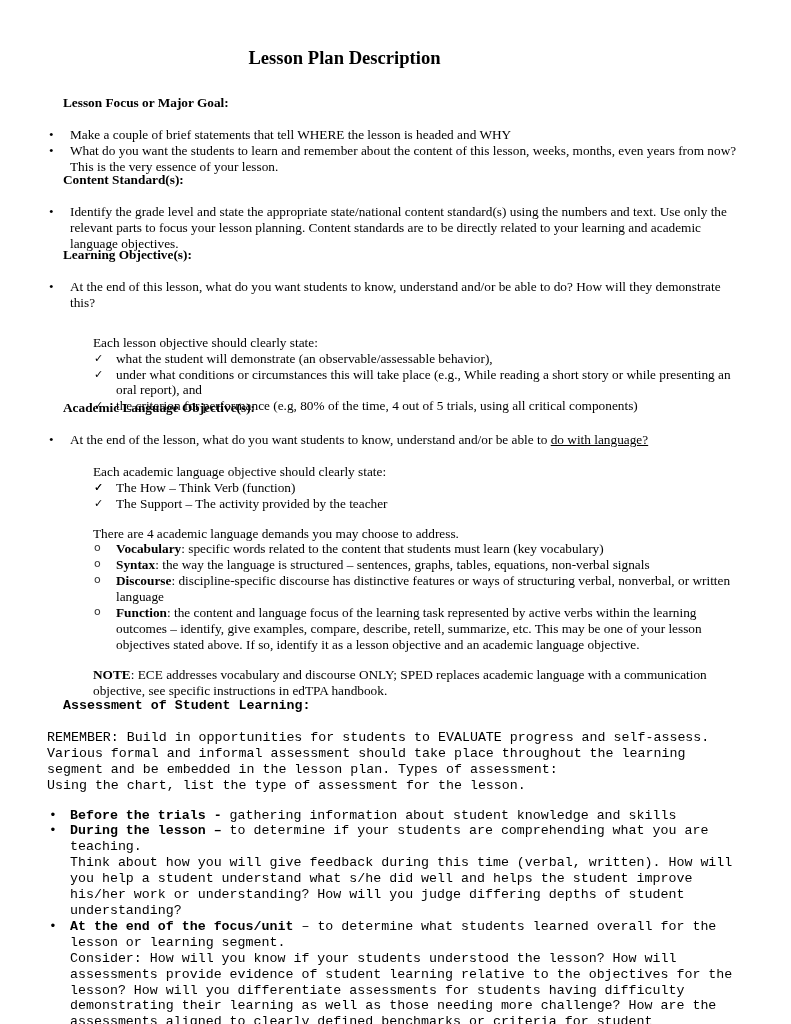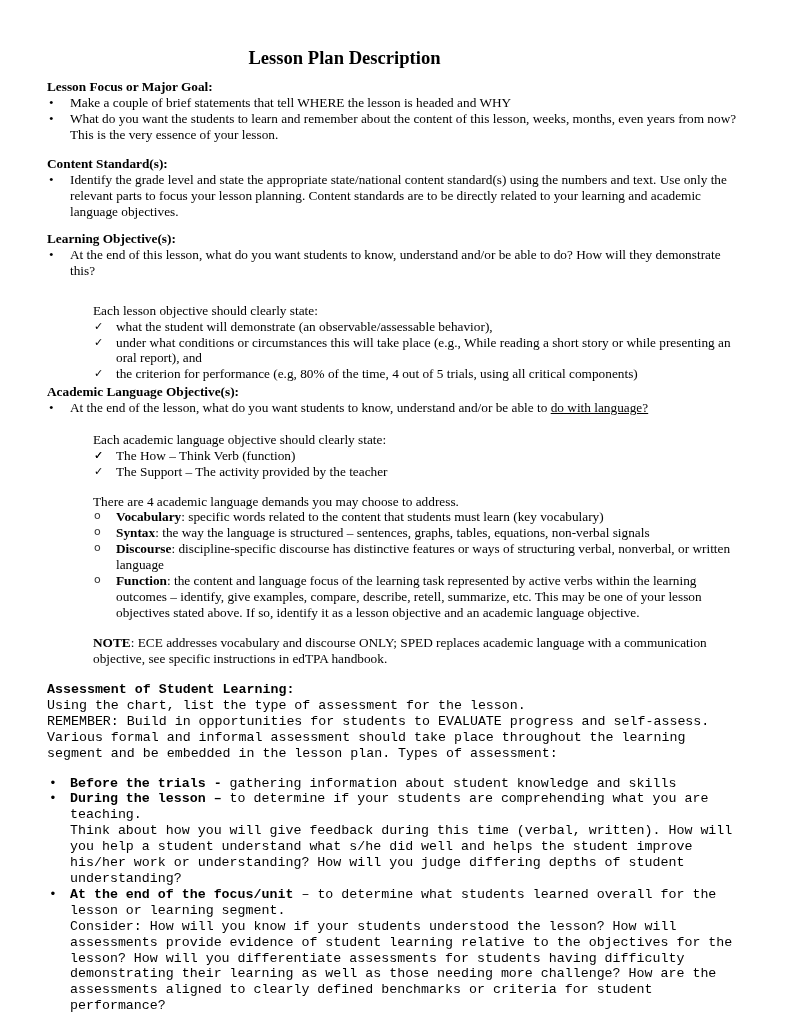--- a/index.html
+++ b/index.html
@@ -36,21 +36,21 @@
       width: 791px;
       left: 0;
     }
     .section {
       position: absolute;
       left: 0;
       width: 700px;
     }
     .heading {
       font-weight: bold;
-      margin: 0;
+      margin: 16px;
     }
     .plain {
       margin: 0;
     }
     ul.bullets {
       list-style: none;
       margin: 0;
       padding: 0;
     }
     ul.bullets li {
@@ -206,22 +206,22 @@
           <b>Function</b><span>:  the content and language focus of the learning task represented by active verbs within the learning outcomes – identify, give examples, compare, describe, retell, summarize, etc.  This may be one of your lesson objectives stated above.  If so, identify it as a lesson objective and an academic language objective.</span>
         </li>
       </ul>
       <div class="gap" style="height:14px;"></div>
       <p class="plain"><b>NOTE</b><span>:  ECE addresses vocabulary and discourse ONLY; SPED replaces academic language with a communication objective, see specific instructions in edTPA handbook.</span></p>
     </div>
   </div>
 
   <div class="section" style="top:682px;font-family:Liberation Mono, monospace;">
     <p class="heading">Assessment of Student Learning:</p>
+    <p class="plain">REMEMBER:  Build in opportunities for students to EVALUATE progress and self-assess.  Various formal and informal assessment should take place throughout the learning segment and be embedded in the lesson plan.  Types of assessment:</p>
     <p class="plain">Using the chart, list the type of assessment for the lesson.</p>
-    <p class="plain">REMEMBER:  Build in opportunities for students to EVALUATE progress and self-assess.  Various formal and informal assessment should take place throughout the learning segment and be embedded in the lesson plan.  Types of assessment:</p>
     <div class="gap" style="height:14px;"></div>
     <ul class="bullets">
       <li>
         <span class="marker">•</span>
         <b>Before the trials -</b><span> gathering information about student knowledge and skills</span>
       </li>
       <li>
         <span class="marker">•</span>
         <b>During the lesson –</b><span> to determine if your students are comprehending what you are teaching.</span><br>
         <span>Think about how you will give feedback during this time (verbal, written).  How will you help a student understand what s/he did well and helps the student improve his/her work or understanding?  How will you judge differing depths of student understanding?</span>

